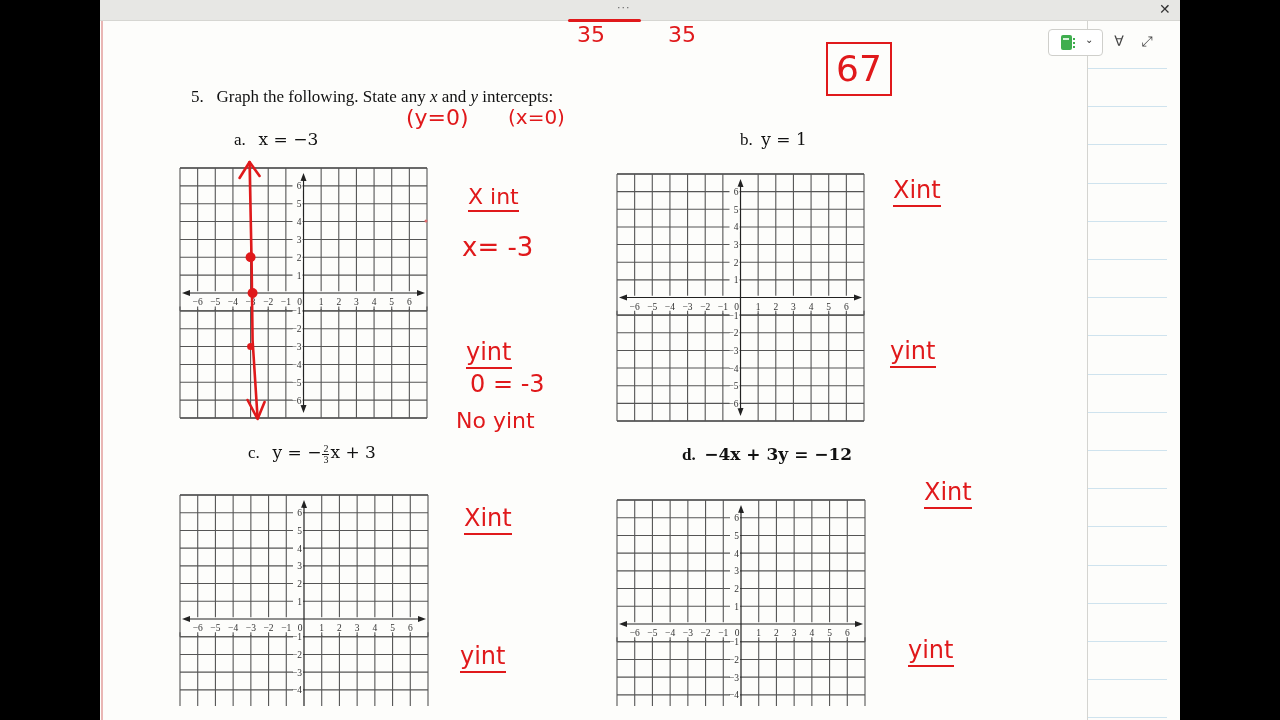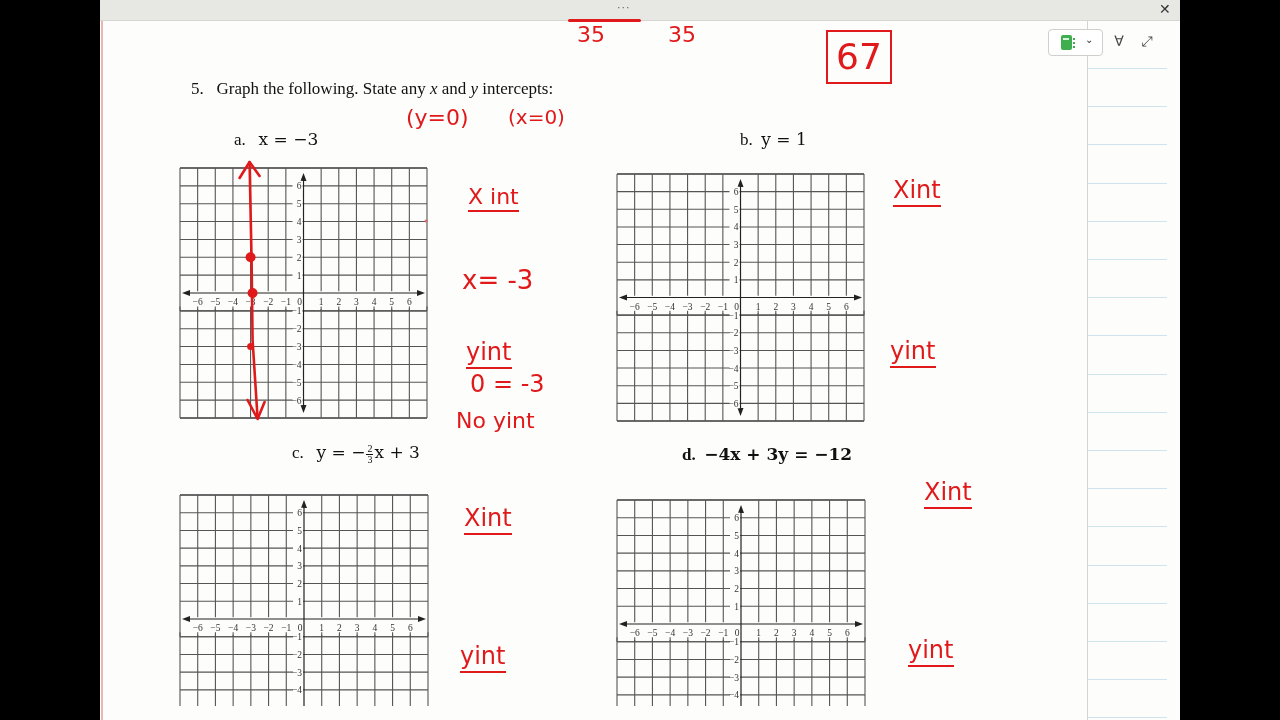--- a/index.html
+++ b/index.html
@@ -64,34 +64,34 @@
       <div class="ruled" style="top: 717px;"></div>
     </div>
 
   <div class="nb-picker">
     <span class="nb-icon"></span>
     <span class="nb-chev">⌄</span>
   </div>
   <span class="tool-btn" style="left:1010px;">∀</span>
   <span class="tool-btn" style="left:1038px;">⤢</span>
 
-  <div class="doc-text" style="left:91px; top:79px;">
+  <div class="doc-text" style="left:91px; top:87px;">
     <span>5.</span>&nbsp;&nbsp;
     <span>Graph the following. State any </span><span class="ital">x</span><span> and </span><span class="ital">y</span><span> intercepts:</span>
   </div>
 
   <div class="doc-text" style="left:134px; top:129px;">
     <span>a.</span>&nbsp;&nbsp;
     <span class="math">x = −3</span>
   </div>
   <div class="doc-text" style="left:640px; top:129px;">
     <span>b.</span>&nbsp;
     <span class="math">y = 1</span>
   </div>
-  <div class="doc-text" style="left:148px; top:442px;margin-left:44px;">
+  <div class="doc-text" style="left:148px; top:442px;">
     <span>c.</span>&nbsp;&nbsp;
     <span class="math">y = −</span><span class="frac"><span class="num">2</span><span>3</span></span><span class="math">x + 3</span>
   </div>
   <div class="doc-text" style="left:582px; top:444px;font-weight:bold;">
     <span>d.</span>&nbsp;
     <span class="math">−4x + 3y = −12</span>
   </div>
 
   <svg class="graph" id="graph-a" style="left:78px; top:160px;" width="260" height="268">
       <g>
@@ -453,26 +453,26 @@
         <text x="124" y="40.92857142857143" font-size="9.5" text-anchor="end" fill="#333" font-family="Liberation Serif, serif">5</text>
         <rect x="115" y="14.714285714285715" width="10" height="10" fill="#fdfdfb"></rect>
         <text x="124" y="23.214285714285715" font-size="9.5" text-anchor="end" fill="#333" font-family="Liberation Serif, serif">6</text>
         <line x1="2" y1="2" x2="250" y2="2" stroke="#555555" stroke-width="1.3"></line>
       </g>
     </svg>
 
   <div style="position:absolute; left:468px; top:19px; width:73px; height:3px; background:#e0191b; border-radius:2px;"></div>
   <div class="ink" style="left:477px; top:22px; font-size:22px;">35</div>
   <div class="ink" style="left:568px; top:22px; font-size:22px;">35</div>
-  <div class="ink boxed" style="left:726px; top:30px; font-size:36px; line-height:50px;">67</div>
+  <div class="ink boxed" style="left:726px; top:42px; font-size:36px; line-height:50px;">67</div>
   <div class="ink" style="left:306px; top:105px; font-size:22px;">(y=0)</div>
   <div class="ink" style="left:408px; top:105px; font-size:20px;">(x=0)</div>
 
   <div class="ink ink-ul" style="left:368px; top:184px; font-size:22px;">X int</div>
-  <div class="ink" style="left:362px; top:232px; font-size:26px;margin-top:33px;">x= -3</div>
+  <div class="ink" style="left:362px; top:232px; font-size:26px;">x= -3</div>
   <div class="ink ink-ul" style="left:366px; top:338px; font-size:24px;">yint</div>
   <div class="ink" style="left:370px; top:370px; font-size:24px;">0 = -3</div>
   <div class="ink" style="left:356px; top:408px; font-size:22px;">No yint</div>
 
   <div class="ink ink-ul" style="left:793px; top:176px; font-size:24px;">Xint</div>
   <div class="ink ink-ul" style="left:790px; top:337px; font-size:24px;">yint</div>
   <div class="ink ink-ul" style="left:364px; top:504px; font-size:24px;">Xint</div>
   <div class="ink ink-ul" style="left:360px; top:642px; font-size:24px;">yint</div>
   <div class="ink ink-ul" style="left:824px; top:478px; font-size:24px;">Xint</div>
   <div class="ink ink-ul" style="left:808px; top:636px; font-size:24px;">yint</div>

